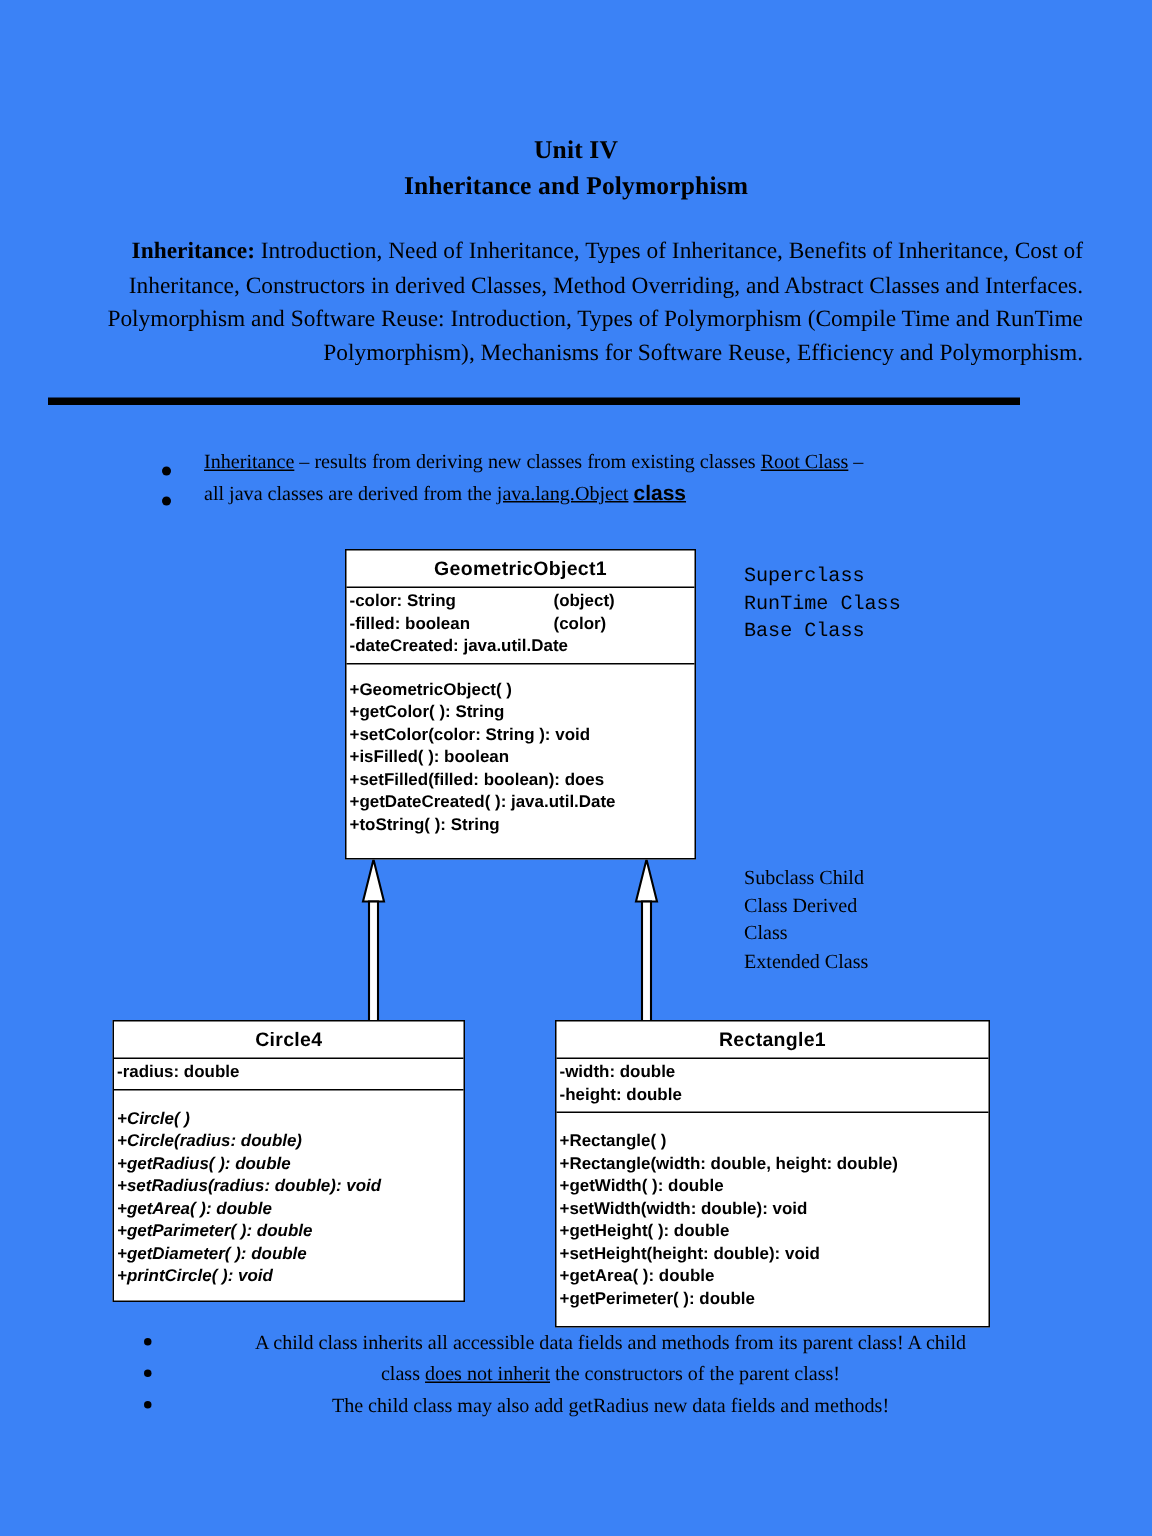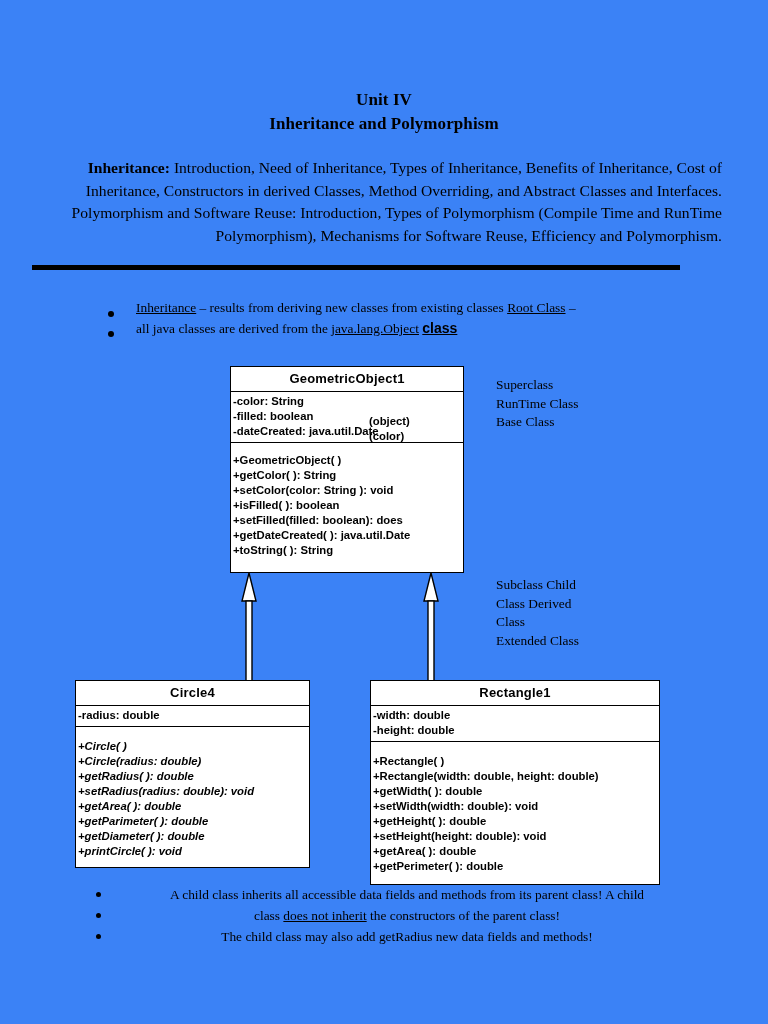--- a/index.html
+++ b/index.html
@@ -112,21 +112,20 @@
   .uml-ops {
     padding: 10px 0 6px 2px;
   }
   .uml-line {
     line-height: 15px;
     white-space: nowrap;
   }
   .attr-note {
     position: absolute;
     left: 138px;
-    margin-top: 20px;
   }
 
   #box-geometric { left: 230px; top: 366px; width: 234px; height: 207px; }
   #box-circle    { left: 75px;  top: 680px; width: 235px; height: 188px; }
   #box-rectangle { left: 370px; top: 680px; width: 290px; height: 205px; }
 
   #box-circle .uml-ops { padding-top: 12px; font-style: italic; }
   #box-rectangle .uml-ops { padding-top: 12px; }
 
   
@@ -135,21 +134,21 @@
     z-index: 2;
   }
 
   
   .side-note {
     position: absolute;
     font-size: 13.4px;
     line-height: 18.6px;
     font-family: "Liberation Serif", "DejaVu Serif", serif;
   }
-  #note-super { left: 496px; top: 376px; }
+  #note-super { left: 496px; top: 376px; font-family: Liberation Mono, monospace; }
   #note-sub   { left: 496px; top: 576px; }
 
   
   #lower-list {
     position: absolute;
     left: 88px;
     top: 884px;
     width: 610px;
     text-align: center;
   }

